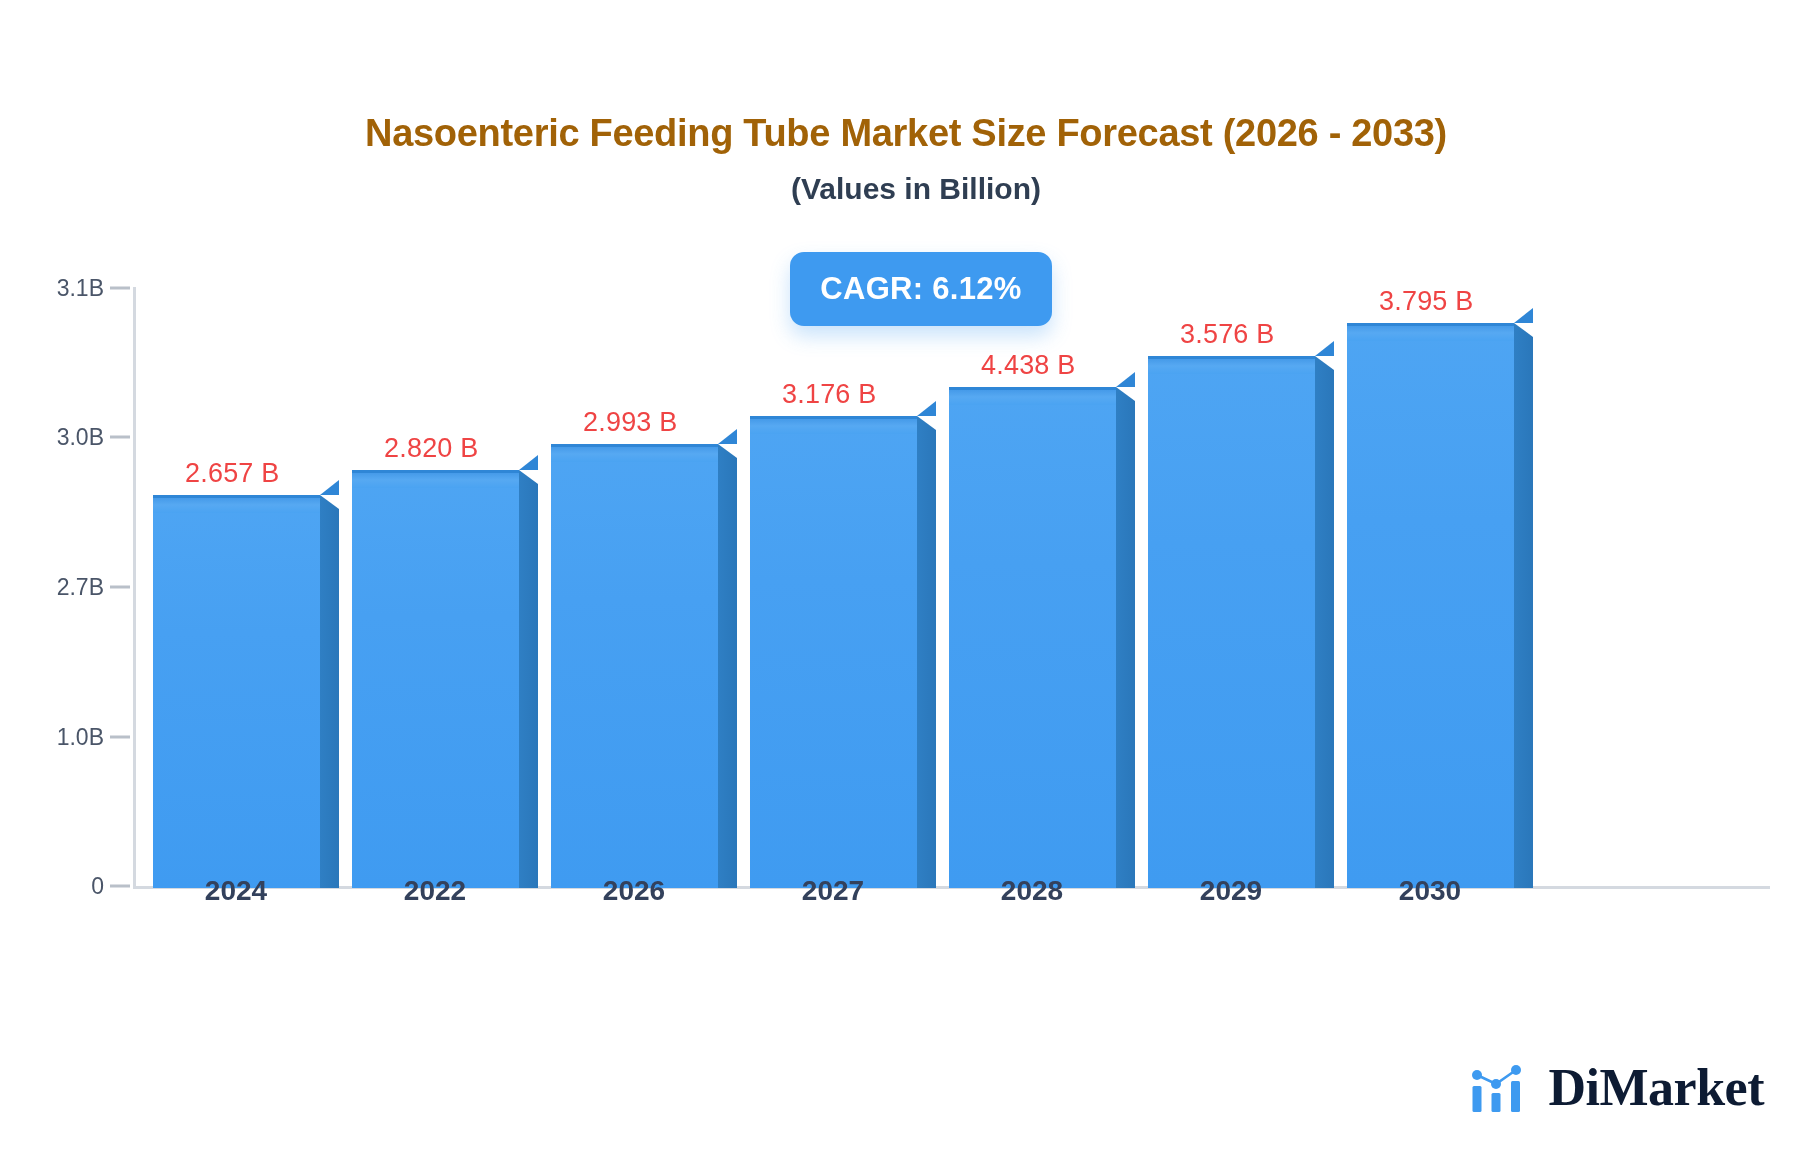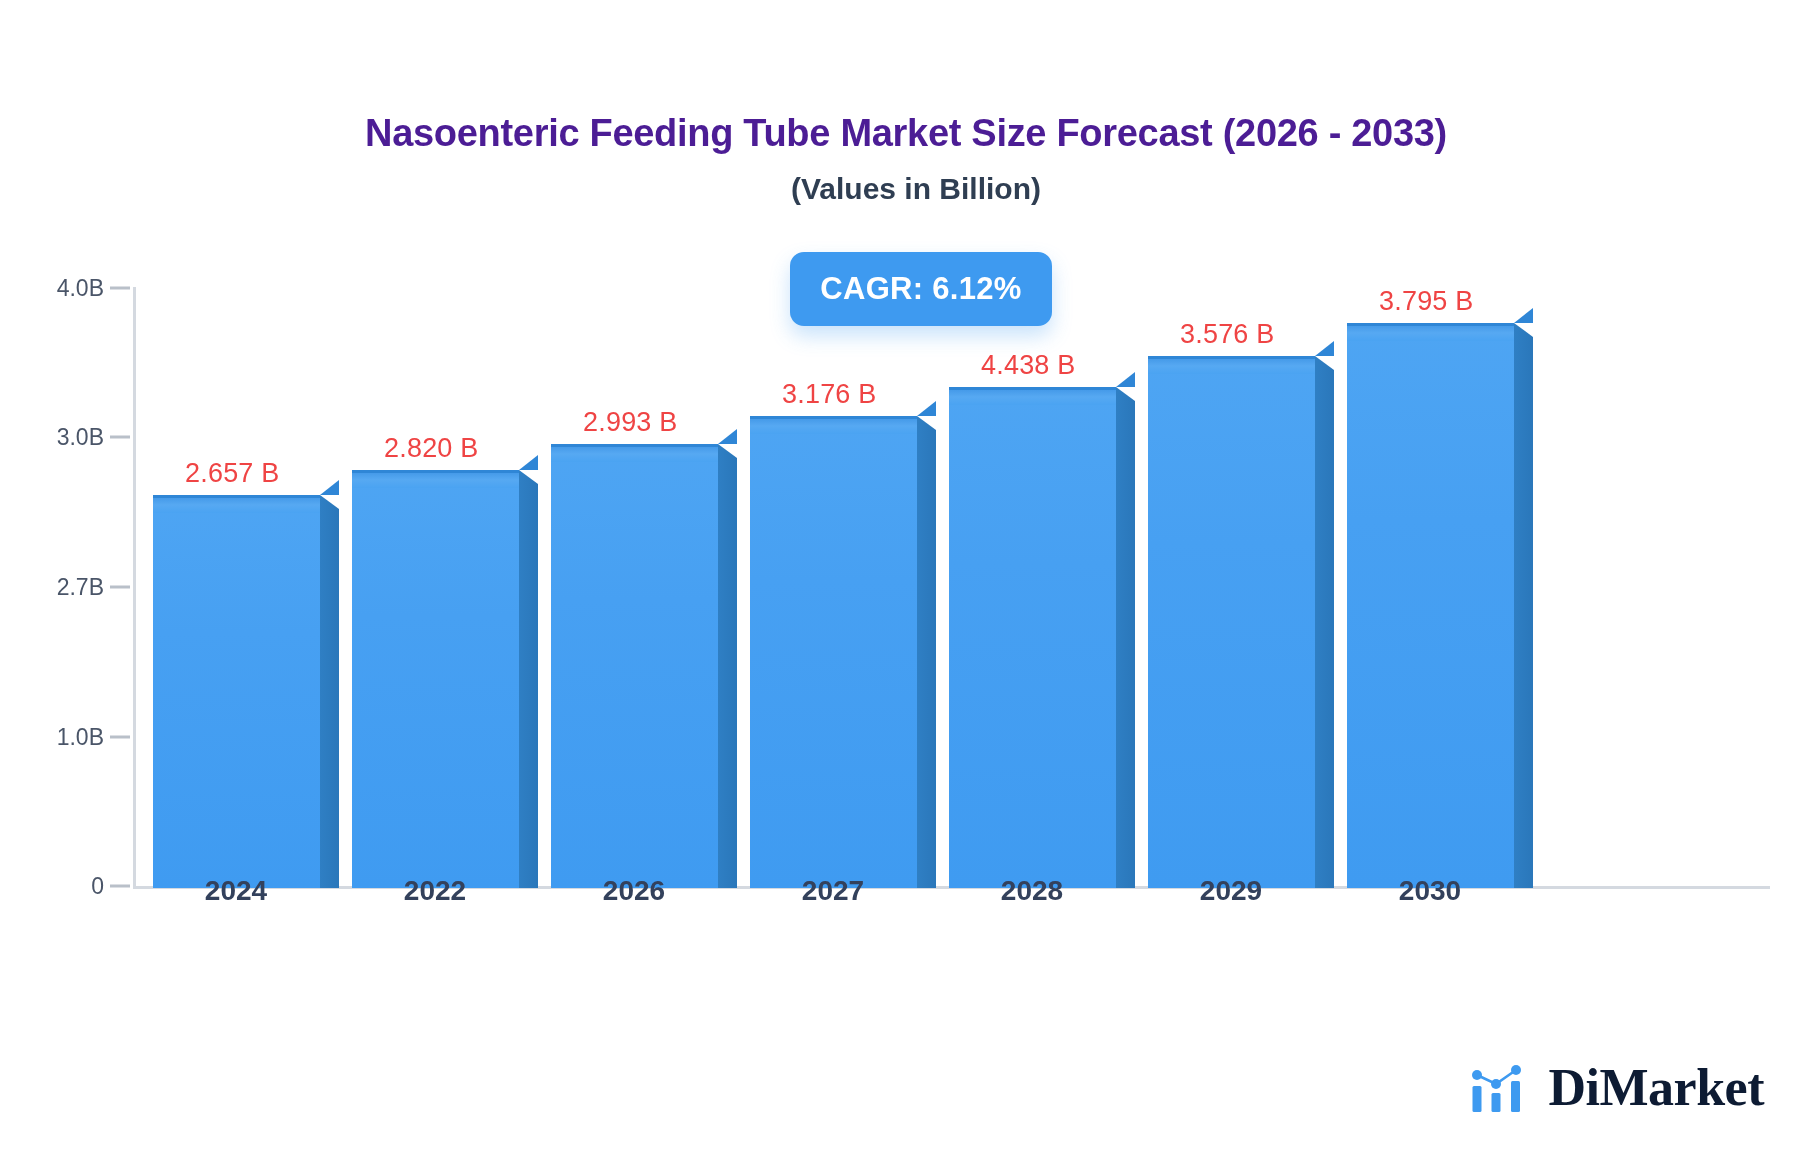--- a/index.html
+++ b/index.html
@@ -10,21 +10,21 @@
     overflow:hidden;
   }
 
   
   #chart-title {
     position:absolute;
     top:112px; left:0; width:1800px;
     text-align:center;
     font-size:38px;
     font-weight:bold;
-    color:#4c1d95;
+    color:#a16207;
     letter-spacing:-0.3px;
     padding-left:12px;
   }
   #chart-subtitle {
     position:absolute;
     top:172px; left:0; width:1800px;
     text-align:center;
     font-size:30px;
     font-weight:bold;
     color:#2f3e52;
@@ -161,21 +161,21 @@
 
 <div id="cagr-badge">
   <span>CAGR: 6.12%</span>
 </div>
 
 <div id="plot">
 
   <div id="y-axis-line"></div>
   <div id="x-axis-line"></div>
 
-  <div class="y-tick-label" style="left:14px; top:288px;">4.0B</div>
+  <div class="y-tick-label" style="left:14px; top:288px;">3.1B</div>
   <div class="y-tick-mark" style="left:110px; top:288px;"></div>
 
   <div class="y-tick-label" style="left:14px; top:437px;">3.0B</div>
   <div class="y-tick-mark" style="left:110px; top:437px;"></div>
 
   <div class="y-tick-label" style="left:14px; top:587px;">2.7B</div>
   <div class="y-tick-mark" style="left:110px; top:587px;"></div>
 
   <div class="y-tick-label" style="left:14px; top:737px;">1.0B</div>
   <div class="y-tick-mark" style="left:110px; top:737px;"></div>

